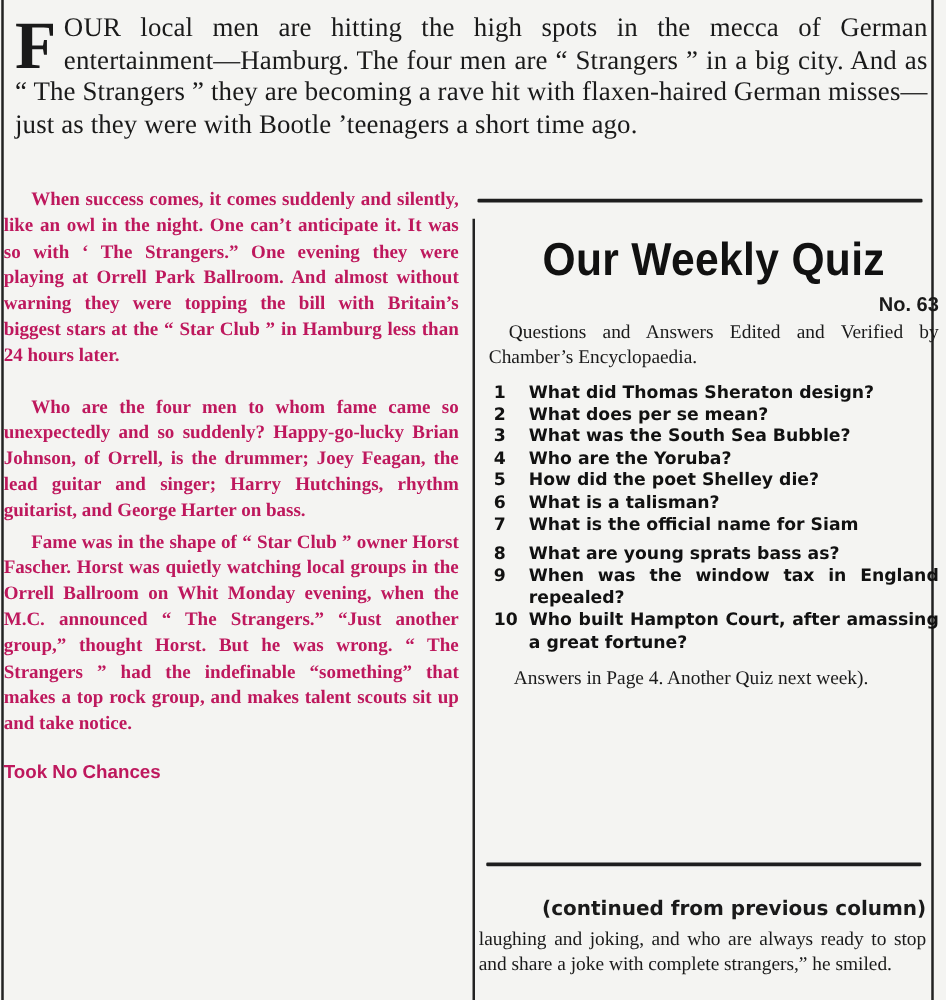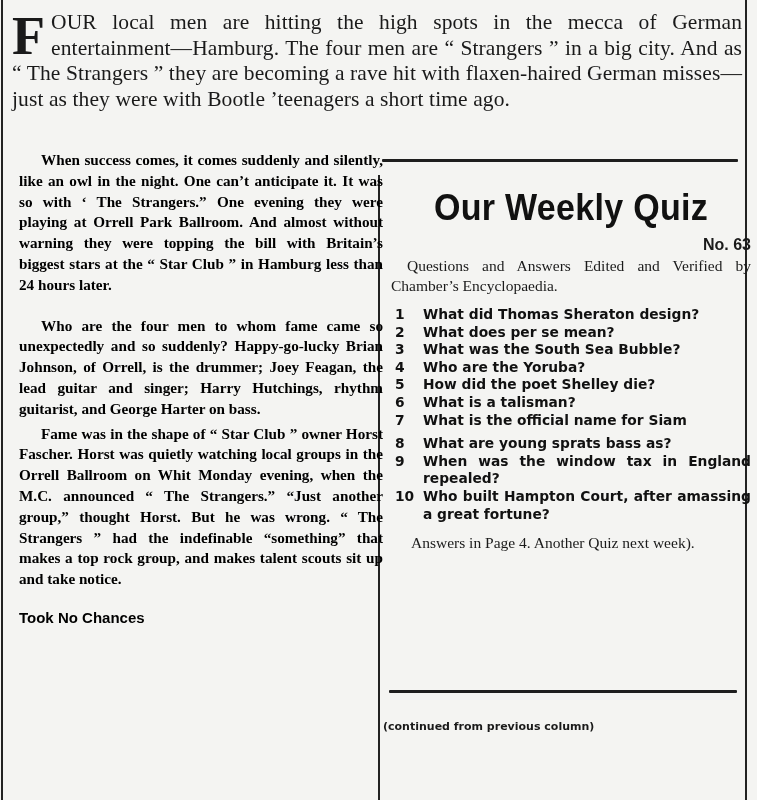--- a/index.html
+++ b/index.html
@@ -19,23 +19,23 @@
     font-size:21.5px; line-height:25.5px; letter-spacing:0.1px;
     text-align:justify;
   }
   .lead .dropcap {
     float:left; font-size:54px; line-height:44px; font-weight:bold;
     margin:4px 6px 0 0; font-family:"Liberation Serif", serif;
   }
   .lead p { margin:0; }
 
   .col-left {
-    position:absolute; left:19px; top:150px; width:364px;
+    position:absolute; left:3px; top:150px; width:364px;
     font-size:15.2px; line-height:20.8px; text-align:justify;
-    font-weight:bold; color:#000000;
+    font-weight:bold; color:#be185d;
   }
   .col-left p { margin:0; text-indent:22px; }
   .col-left p.gap { margin-top:20px; }
   .col-left p.gap-s { margin-top:4px; }
   .col-left .subhead {
     margin-top:18px; text-indent:0;
     font-family:"Liberation Sans", sans-serif; font-weight:bold;
     font-size:15px;
   }
 
@@ -65,22 +65,22 @@
   .qlist .qtext { flex:1; text-align:justify; }
   .answers {
     font-size:15.5px; line-height:20px; margin-top:10px; text-align:justify;
   }
   .answers .indent { display:inline-block; width:20px; }
 
   .cont {
     position:absolute; left:383px; top:718px; width:358px;
   }
   .cont-head {
-    text-align:left; font-family:"DejaVu Sans", sans-serif; font-weight:bold;
-    font-size:11px; line-height:18px;
+    text-align:right; font-family:"DejaVu Sans", sans-serif; font-weight:bold;
+    font-size:16px; line-height:18px;
   }
   .cont-body {
     font-size:15.5px; line-height:19.5px; text-align:justify; margin-top:6px;
   }
 </style>
 </head>
 <body>
 
 <div class="page">
 
@@ -148,15 +148,16 @@
           <span class="qtext">Who built Hampton Court, after amassing a great fortune?</span>
         </li>
     </ul>
     <div class="answers"><span class="indent"></span><span>Answers in Page 4. Another Quiz next week).</span></div>
   </div>
 
   <div class="hrule" style="left:389px; top:690px; width:348px;"></div>
 
   <div class="cont">
     <div class="cont-head">(continued from previous column)</div>
+    <div class="cont-body">laughing and joking, and who are always ready to stop and share a joke with complete strangers,” he smiled.</div>
   </div>
 
 </div>
 
 </body></html>

